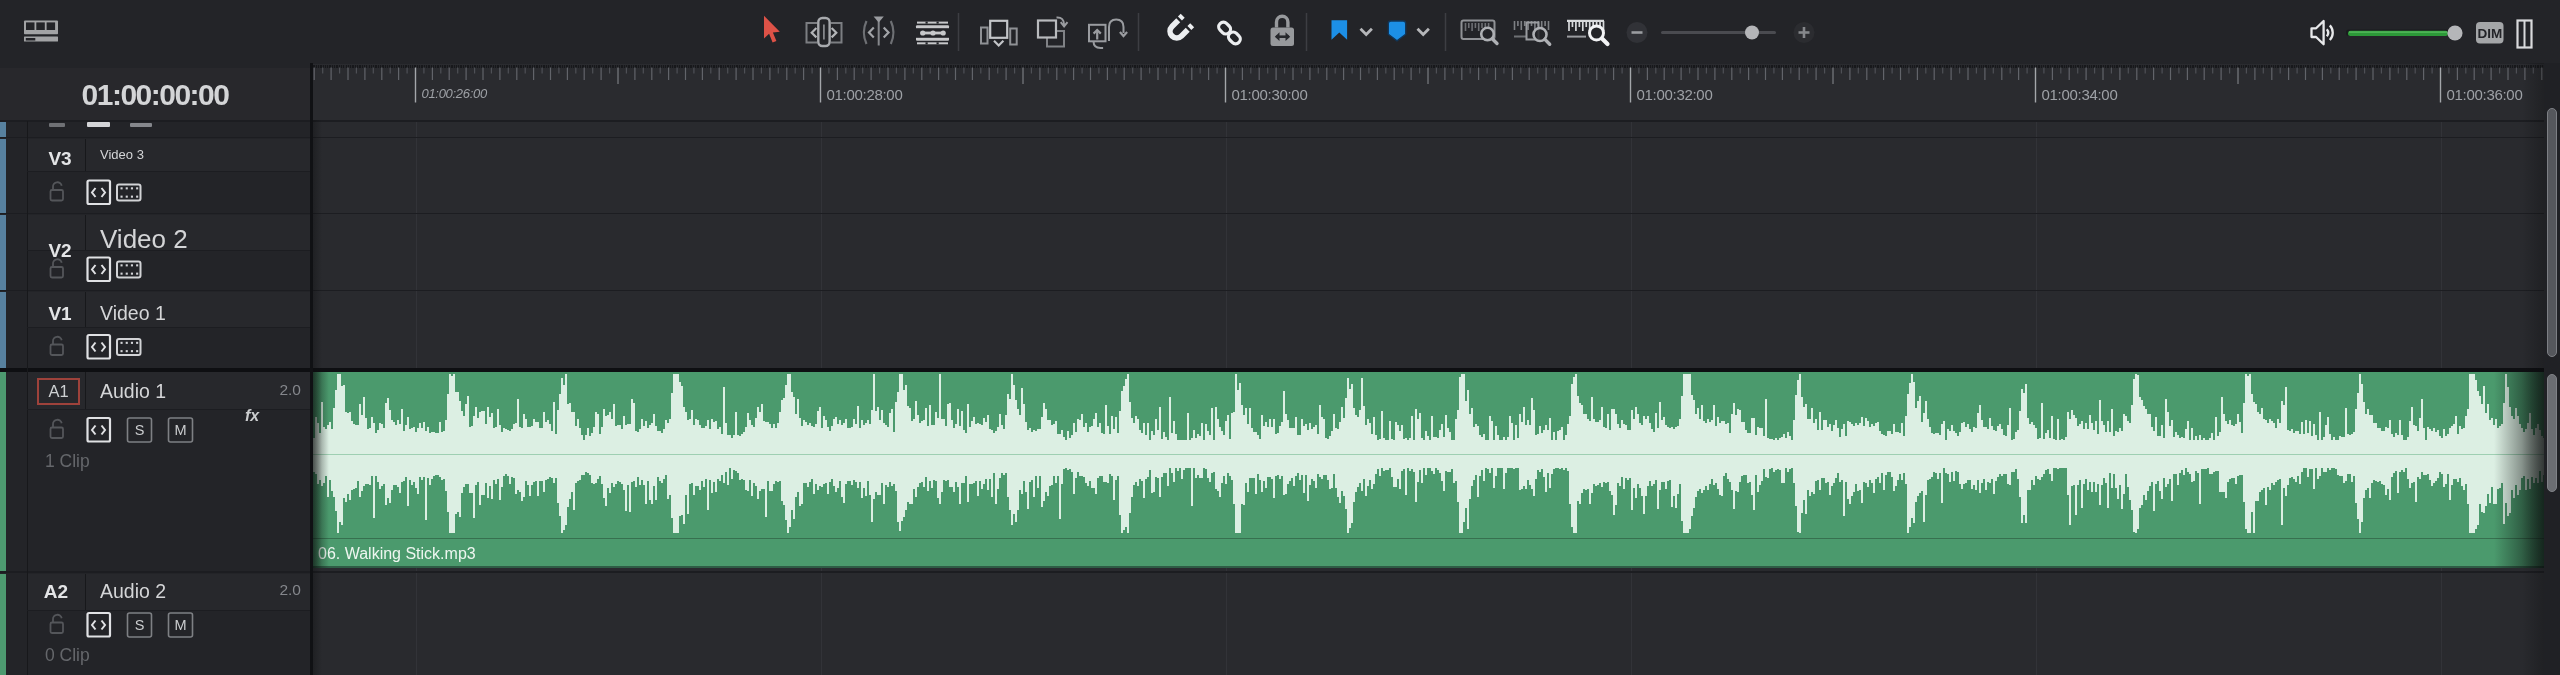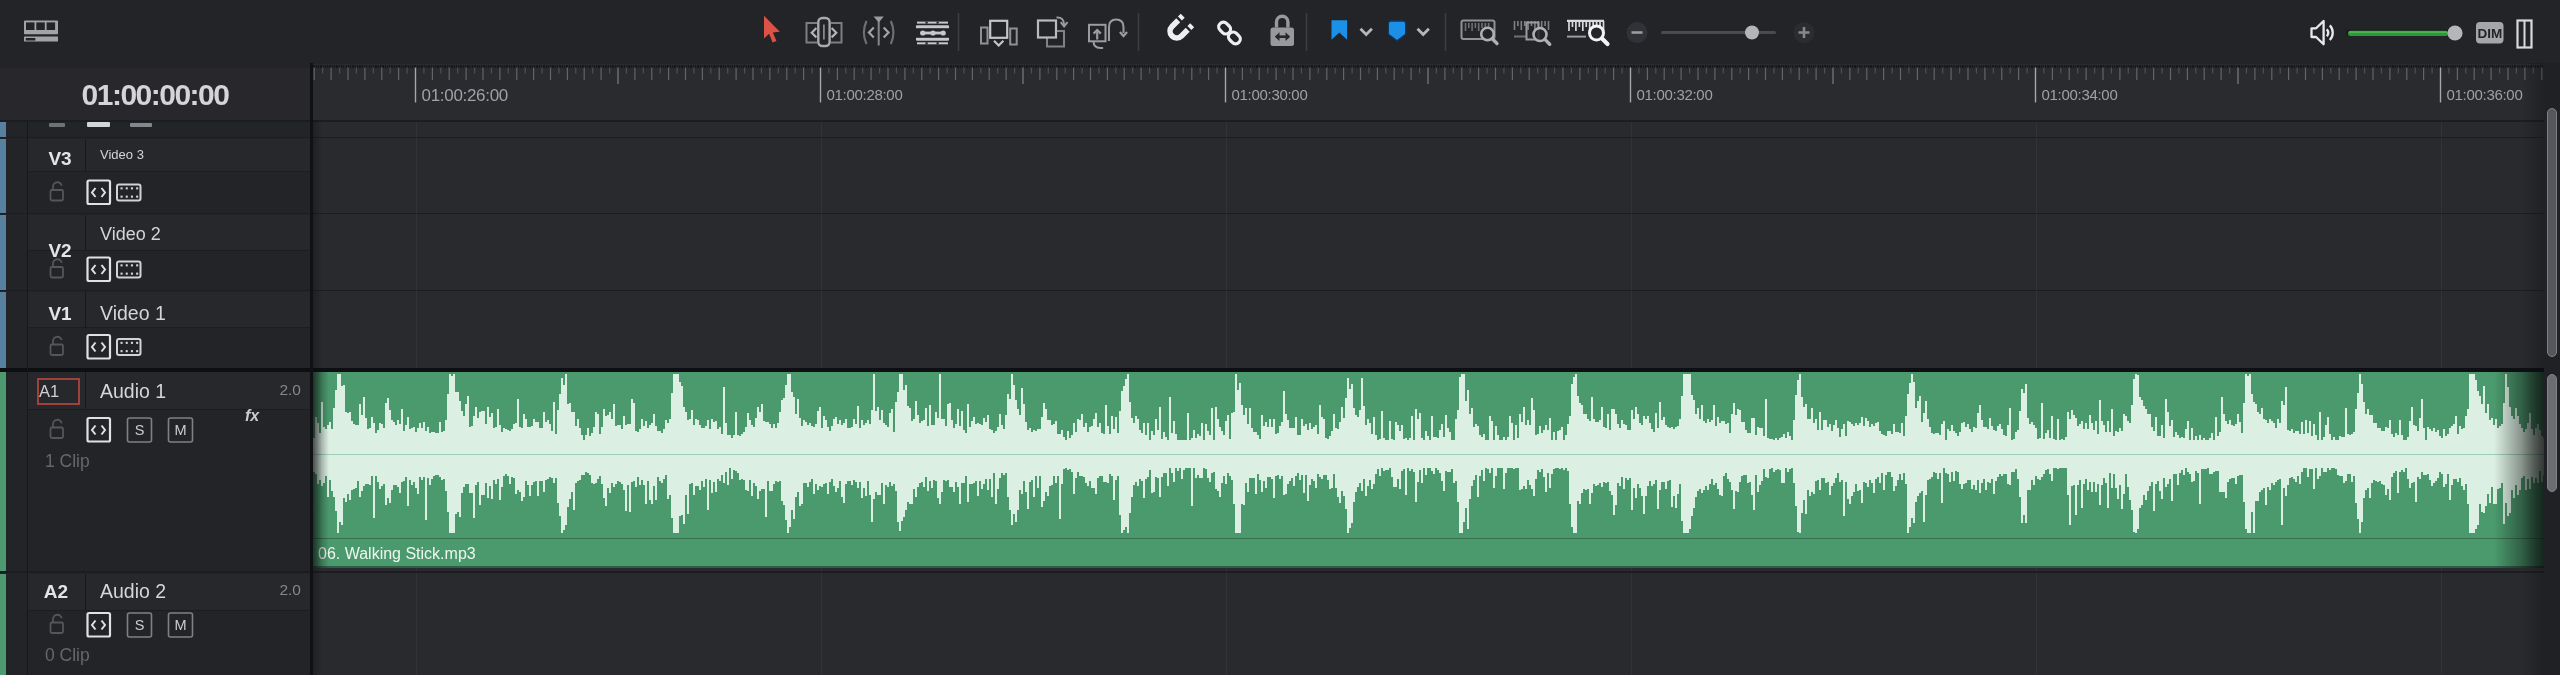--- a/index.html
+++ b/index.html
@@ -270,21 +270,21 @@
     <line x1="2491.1" y1="67.5" x2="2491.1" y2="80" stroke="#62646a" stroke-width="1.2"></line>
     <line x1="2499.6" y1="67.5" x2="2499.6" y2="73.5" stroke="#4e5056" stroke-width="1.2"></line>
     <line x1="2508.0" y1="67.5" x2="2508.0" y2="80" stroke="#62646a" stroke-width="1.2"></line>
     <line x1="2516.4" y1="67.5" x2="2516.4" y2="73.5" stroke="#4e5056" stroke-width="1.2"></line>
     <line x1="2524.9" y1="67.5" x2="2524.9" y2="80" stroke="#62646a" stroke-width="1.2"></line>
     <line x1="2533.3" y1="67.5" x2="2533.3" y2="73.5" stroke="#4e5056" stroke-width="1.2"></line>
     <line x1="2541.8" y1="67.5" x2="2541.8" y2="80" stroke="#62646a" stroke-width="1.2"></line>
     <line x1="2550.2" y1="67.5" x2="2550.2" y2="73.5" stroke="#4e5056" stroke-width="1.2"></line>
     <line x1="2558.6" y1="67.5" x2="2558.6" y2="80" stroke="#62646a" stroke-width="1.2"></line>
   </svg>
-<div class="abs" style="left:421.5px;top:85.5px;font-size:17px;color:#9ea1a6;letter-spacing:-0.3px;">01:00:26:00</div>
+<div class="abs" style="left:421.5px;top:85.5px;font-size:13px;color:#9ea1a6;letter-spacing:-0.3px;font-style:italic;">01:00:26:00</div>
 <div class="abs" style="left:826.5px;top:85.5px;font-size:15px;color:#9ea1a6;letter-spacing:-0.3px;">01:00:28:00</div>
 <div class="abs" style="left:1231.5px;top:85.5px;font-size:15px;color:#9ea1a6;letter-spacing:-0.3px;">01:00:30:00</div>
 <div class="abs" style="left:1636.5px;top:85.5px;font-size:15px;color:#9ea1a6;letter-spacing:-0.3px;">01:00:32:00</div>
 <div class="abs" style="left:2041.5px;top:85.5px;font-size:15px;color:#9ea1a6;letter-spacing:-0.3px;">01:00:34:00</div>
 <div class="abs" style="left:2446.5px;top:85.5px;font-size:15px;color:#9ea1a6;letter-spacing:-0.3px;">01:00:36:00</div>
 <div class="abs" style="left:415.5px;top:121px;width:1px;height:554px;background:#323338;"></div>
 <div class="abs" style="left:820.5px;top:121px;width:1px;height:554px;background:#323338;"></div>
 <div class="abs" style="left:1225.5px;top:121px;width:1px;height:554px;background:#323338;"></div>
 <div class="abs" style="left:1630.5px;top:121px;width:1px;height:554px;background:#323338;"></div>
 <div class="abs" style="left:2035.5px;top:121px;width:1px;height:554px;background:#323338;"></div>
@@ -323,24 +323,24 @@
 <div class="abs" style="left:0px;top:214.5px;width:6px;height:75.3px;background:#57819f;"></div>
 <div class="abs" style="left:0px;top:291.8px;width:6px;height:76.2px;background:#57819f;"></div>
 <div class="abs" style="left:0px;top:372px;width:6px;height:198.5px;background:#4d9a70;"></div>
 <div class="abs" style="left:0px;top:573.5px;width:6px;height:101.5px;background:#4d9a70;"></div>
 <div class="abs" style="left:49px;top:123px;width:16px;height:3.5px;background:#6f7175;border-radius:1px;"></div>
 <div class="abs" style="left:87px;top:122px;width:23px;height:4.5px;background:#d3d4d7;border-radius:1px;"></div>
 <div class="abs" style="left:130px;top:123px;width:22px;height:3.5px;background:#85878c;border-radius:1px;"></div>
 <div class="abs" style="left:31px;top:148px;font-size:19px;color:#e3e4e6;font-weight:bold;width:58px;text-align:center;">V3</div>
 <div class="abs" style="left:100px;top:147px;font-size:13px;color:#d4d5d7;">Video 3</div>
 <div class="abs" style="left:31px;top:240px;font-size:19px;color:#e3e4e6;font-weight:bold;width:58px;text-align:center;">V2</div>
-<div class="abs" style="left:100px;top:224px;font-size:18px;color:#d4d5d7;">Video 2</div>
+<div class="abs" style="left:100px;top:224px;font-size:26px;color:#d4d5d7;">Video 2</div>
 <div class="abs" style="left:31px;top:302.5px;font-size:19px;color:#e3e4e6;font-weight:bold;width:58px;text-align:center;">V1</div>
 <div class="abs" style="left:100px;top:301.5px;font-size:19.5px;color:#d4d5d7;">Video 1</div>
-<div class="abs" style="left:37px;top:378px;width:43px;height:27px;border:2px solid #9e423b;box-sizing:border-box;color:#cdd0d2;font-size:16.5px;text-align:left;line-height:23px;">A1</div>
+<div class="abs" style="left:37px;top:378px;width:43px;height:27px;border:2px solid #9e423b;box-sizing:border-box;color:#cdd0d2;font-size:16.5px;text-align:center;line-height:23px;">A1</div>
 <div class="abs" style="left:100px;top:380px;font-size:19.5px;color:#d4d5d7;">Audio 1</div>
 <div class="abs" style="left:245px;top:381px;font-size:16px;color:#caccce;margin-top:26px;"><i><b>fx</b></i></div>
 <div class="abs" style="left:271px;top:381px;font-size:15.5px;color:#85878c;width:30px;text-align:right;">2.0</div>
 <div class="abs" style="left:27px;top:581px;font-size:19px;color:#e3e4e6;font-weight:bold;width:58px;text-align:center;">A2</div>
 <div class="abs" style="left:100px;top:580px;font-size:19.5px;color:#d4d5d7;">Audio 2</div>
 <div class="abs" style="left:271px;top:581px;font-size:15.5px;color:#85878c;width:30px;text-align:right;">2.0</div>
 <div class="abs" style="left:45px;top:451px;font-size:17.5px;color:#65676b;">1 Clip</div>
 <div class="abs" style="left:45px;top:645px;font-size:17.5px;color:#65676b;">0 Clip</div>
 <svg class="abs" style="left:0;top:0" width="320" height="675" viewBox="0 0 320 675">
     <g stroke="#54565a" stroke-width="1.8" fill="none">

